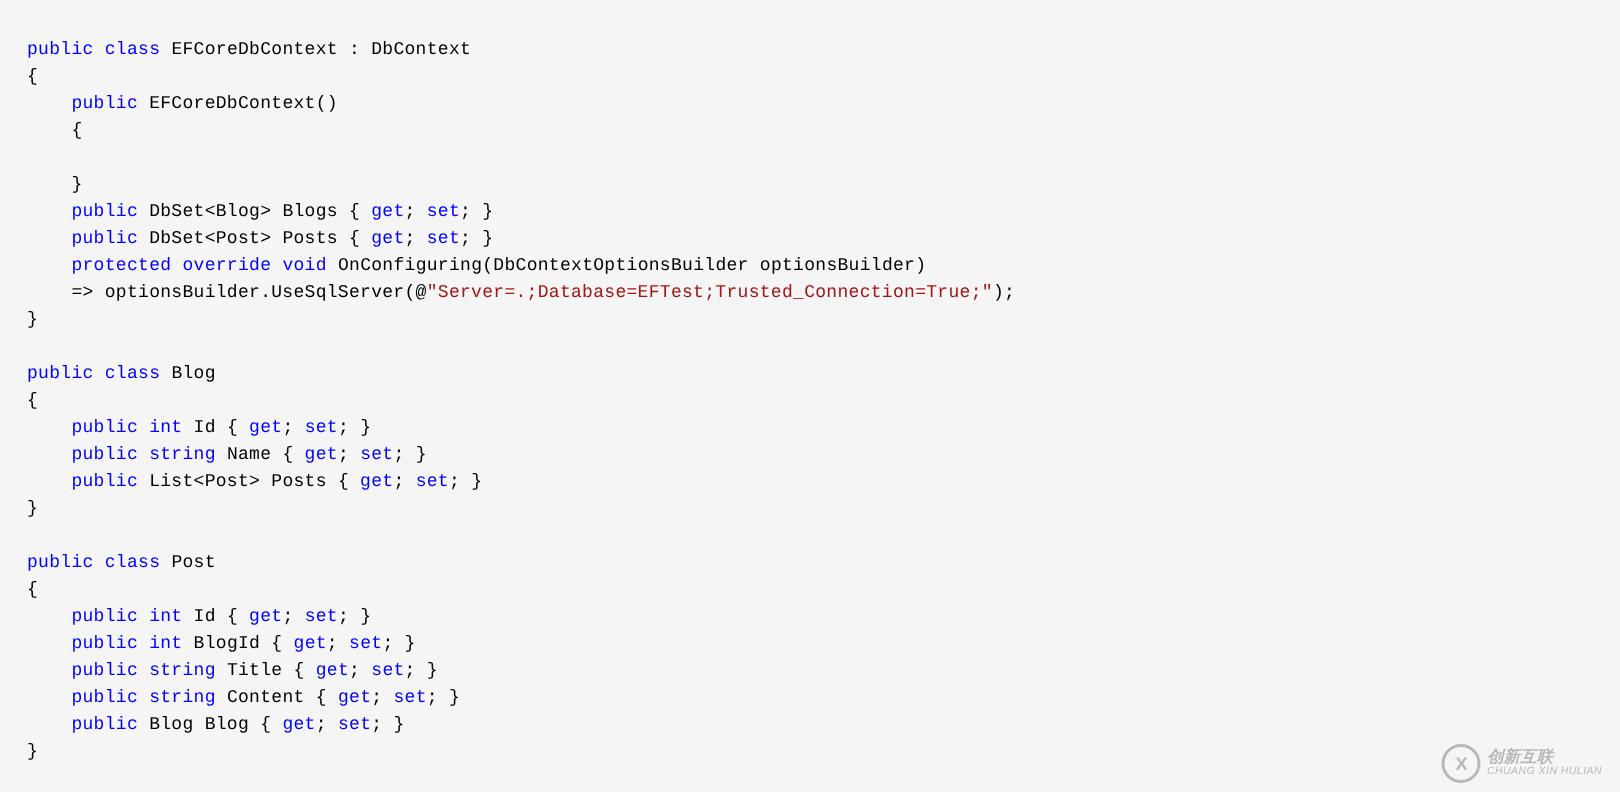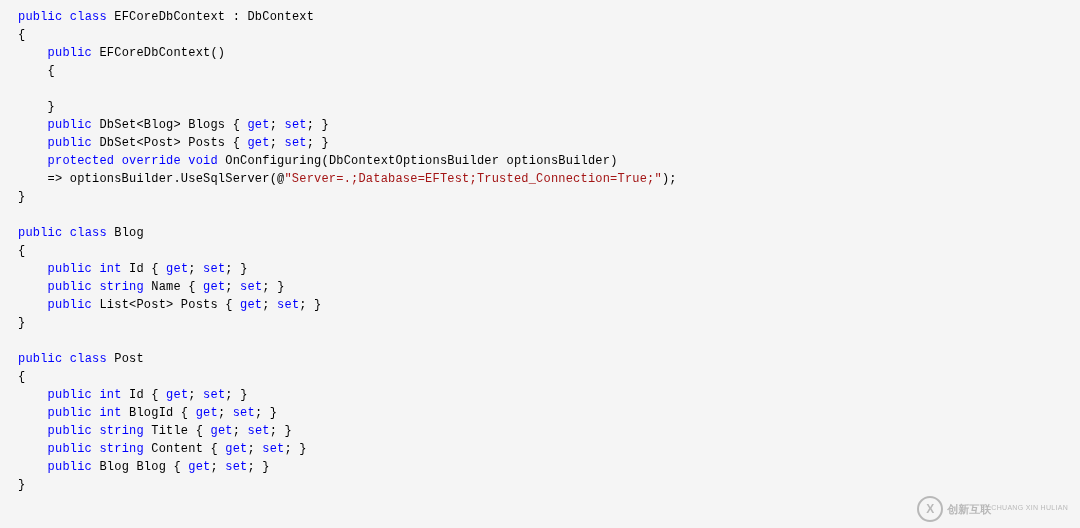--- a/index.html
+++ b/index.html
@@ -9,21 +9,21 @@
     font-family: Consolas, "Courier New", monospace;
     font-size: 12px;
     line-height: 1.5;
     color: #000;
     width: 1080px;
     height: 528px;
     overflow: hidden;
     position: relative;
   }
   .code-container {
-    padding: 8px 0 8px 18px;
+    padding: 24px 0 8px 18px;
     white-space: pre;
     letter-spacing: 0.2px;
   }
   .line { display: block; }
   .kw { color: #0000ff; }
   .str { color: #a31515; }
   .punct { color: #000; }
   .ident { color: #000; }
   .watermark {
     position: absolute;
@@ -42,23 +42,24 @@
     border-radius: 50%;
     display: flex;
     align-items: center;
     justify-content: center;
     color: #888;
     font-size: 12px;
     font-weight: bold;
   }
   .watermark-text {
     display: flex;
-    flex-direction: row;
+    flex-direction: column;
     line-height: 1;
     color: #888;
+    font-style: italic;
   }
   .watermark-cn { font-size: 11px; font-weight: bold; }
   .watermark-en { font-size: 7px; letter-spacing: 0.3px; }
 </style>
 </head>
 <body>
 
 <div class="code-container" id="code-block"><span class="line"><span class="kw">public</span> <span class="kw">class</span> <span class="ident">EFCoreDbContext : DbContext</span></span><span class="line"><span class="punct">{</span></span><span class="line">    <span class="kw">public</span> <span class="ident">EFCoreDbContext()</span></span><span class="line">    <span class="punct">{</span></span><span class="line">&nbsp;</span><span class="line">    <span class="punct">}</span></span><span class="line">    <span class="kw">public</span> <span class="ident">DbSet&lt;Blog&gt; Blogs { </span><span class="kw">get</span><span class="ident">; </span><span class="kw">set</span><span class="ident">; }</span></span><span class="line">    <span class="kw">public</span> <span class="ident">DbSet&lt;Post&gt; Posts { </span><span class="kw">get</span><span class="ident">; </span><span class="kw">set</span><span class="ident">; }</span></span><span class="line">    <span class="kw">protected</span> <span class="kw">override</span> <span class="kw">void</span> <span class="ident">OnConfiguring(DbContextOptionsBuilder optionsBuilder)</span></span><span class="line">    <span class="ident">=&gt; optionsBuilder.UseSqlServer(@</span><span class="str">"Server=.;Database=EFTest;Trusted_Connection=True;"</span><span class="ident">);</span></span><span class="line"><span class="punct">}</span></span><span class="line">&nbsp;</span><span class="line"><span class="kw">public</span> <span class="kw">class</span> <span class="ident">Blog</span></span><span class="line"><span class="punct">{</span></span><span class="line">    <span class="kw">public</span> <span class="kw">int</span> <span class="ident">Id { </span><span class="kw">get</span><span class="ident">; </span><span class="kw">set</span><span class="ident">; }</span></span><span class="line">    <span class="kw">public</span> <span class="kw">string</span> <span class="ident">Name { </span><span class="kw">get</span><span class="ident">; </span><span class="kw">set</span><span class="ident">; }</span></span><span class="line">    <span class="kw">public</span> <span class="ident">List&lt;Post&gt; Posts { </span><span class="kw">get</span><span class="ident">; </span><span class="kw">set</span><span class="ident">; }</span></span><span class="line"><span class="punct">}</span></span><span class="line">&nbsp;</span><span class="line"><span class="kw">public</span> <span class="kw">class</span> <span class="ident">Post</span></span><span class="line"><span class="punct">{</span></span><span class="line">    <span class="kw">public</span> <span class="kw">int</span> <span class="ident">Id { </span><span class="kw">get</span><span class="ident">; </span><span class="kw">set</span><span class="ident">; }</span></span><span class="line">    <span class="kw">public</span> <span class="kw">int</span> <span class="ident">BlogId { </span><span class="kw">get</span><span class="ident">; </span><span class="kw">set</span><span class="ident">; }</span></span><span class="line">    <span class="kw">public</span> <span class="kw">string</span> <span class="ident">Title { </span><span class="kw">get</span><span class="ident">; </span><span class="kw">set</span><span class="ident">; }</span></span><span class="line">    <span class="kw">public</span> <span class="kw">string</span> <span class="ident">Content { </span><span class="kw">get</span><span class="ident">; </span><span class="kw">set</span><span class="ident">; }</span></span><span class="line">    <span class="kw">public</span> <span class="ident">Blog Blog { </span><span class="kw">get</span><span class="ident">; </span><span class="kw">set</span><span class="ident">; }</span></span><span class="line"><span class="punct">}</span></span></div>
 
 <div class="watermark">

